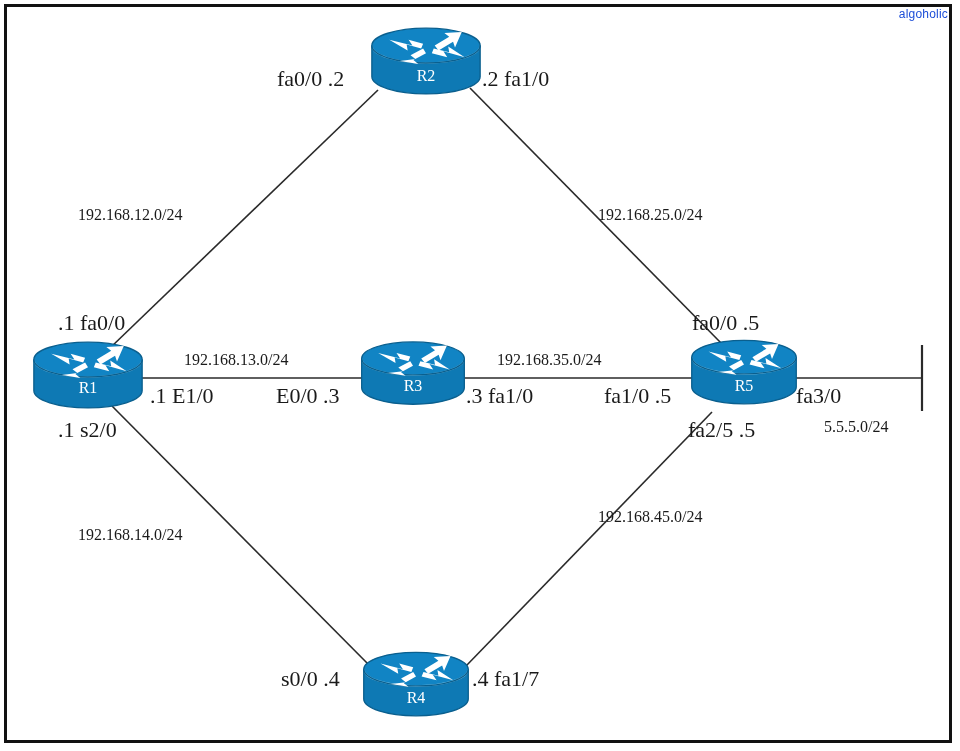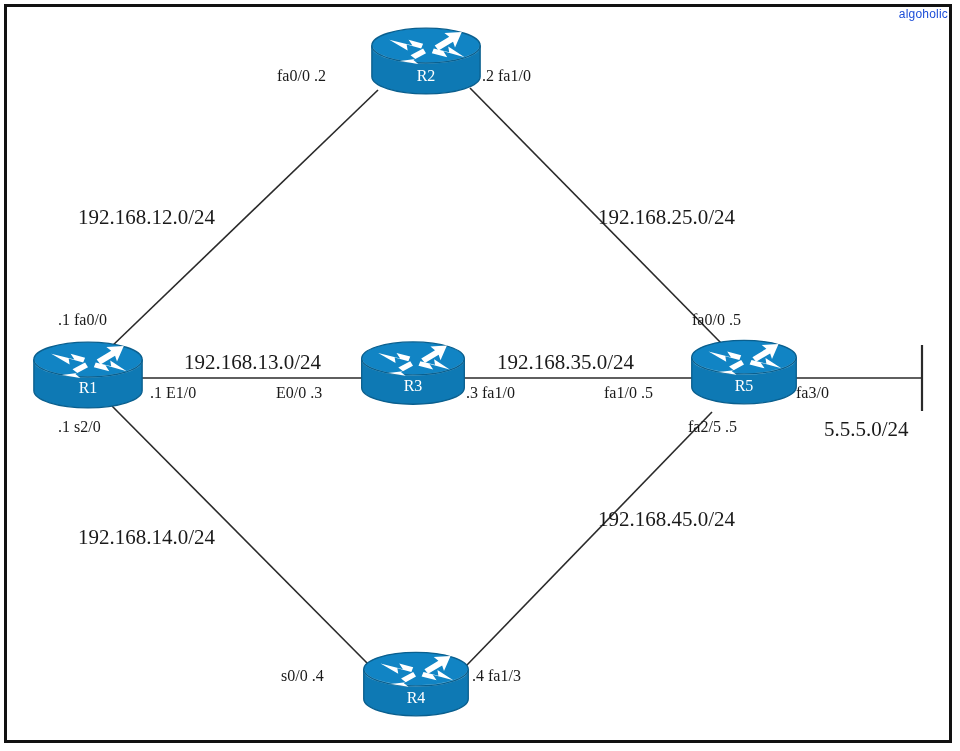--- a/index.html
+++ b/index.html
@@ -41,27 +41,27 @@
     top: 7px;
     font-family: "Liberation Sans", "DejaVu Sans", sans-serif;
     font-size: 12px;
     color: #1d4ed8;
     letter-spacing: 0.2px;
     user-select: none;
   }
   .lbl {
     position: absolute;
     font-family: "Liberation Serif", "DejaVu Serif", serif;
-    font-size: 16px;
+    font-size: 22px;
     color: #1a1a1a;
     white-space: nowrap;
     line-height: 1;
   }
   .lbl.net {
-    font-size: 21px;
+    font-size: 16px;
   }
   .rname {
     position: absolute;
     font-family: "Liberation Serif", "DejaVu Serif", serif;
     font-size: 16px;
     color: #ffffff;
     white-space: nowrap;
     line-height: 1;
     text-align: center;
   }
@@ -140,21 +140,21 @@
 
   <div class="lbl" style="left:276px; top:385px;">E0/0 .3</div>
   <div class="lbl" style="left:466px; top:385px;">.3 fa1/0</div>
 
   <div class="lbl" style="left:692px; top:312px;">fa0/0 .5</div>
   <div class="lbl" style="left:604px; top:385px;">fa1/0 .5</div>
   <div class="lbl" style="left:796px; top:385px;">fa3/0</div>
   <div class="lbl" style="left:688px; top:419px;">fa2/5 .5</div>
 
   <div class="lbl" style="left:281px; top:668px;">s0/0 .4</div>
-  <div class="lbl" style="left:472px; top:668px;">.4 fa1/3</div>
+  <div class="lbl" style="left:472px; top:668px;">.4 fa1/7</div>
 
   <div class="lbl net" style="left:78px;  top:207px;">192.168.12.0/24</div>
   <div class="lbl net" style="left:598px; top:207px;">192.168.25.0/24</div>
   <div class="lbl net" style="left:184px; top:352px;">192.168.13.0/24</div>
   <div class="lbl net" style="left:497px; top:352px;">192.168.35.0/24</div>
   <div class="lbl net" style="left:78px;  top:527px;">192.168.14.0/24</div>
   <div class="lbl net" style="left:598px; top:509px;">192.168.45.0/24</div>
   <div class="lbl net" style="left:824px; top:419px;">5.5.5.0/24</div>
 
   <div class="watermark">algoholic</div>

